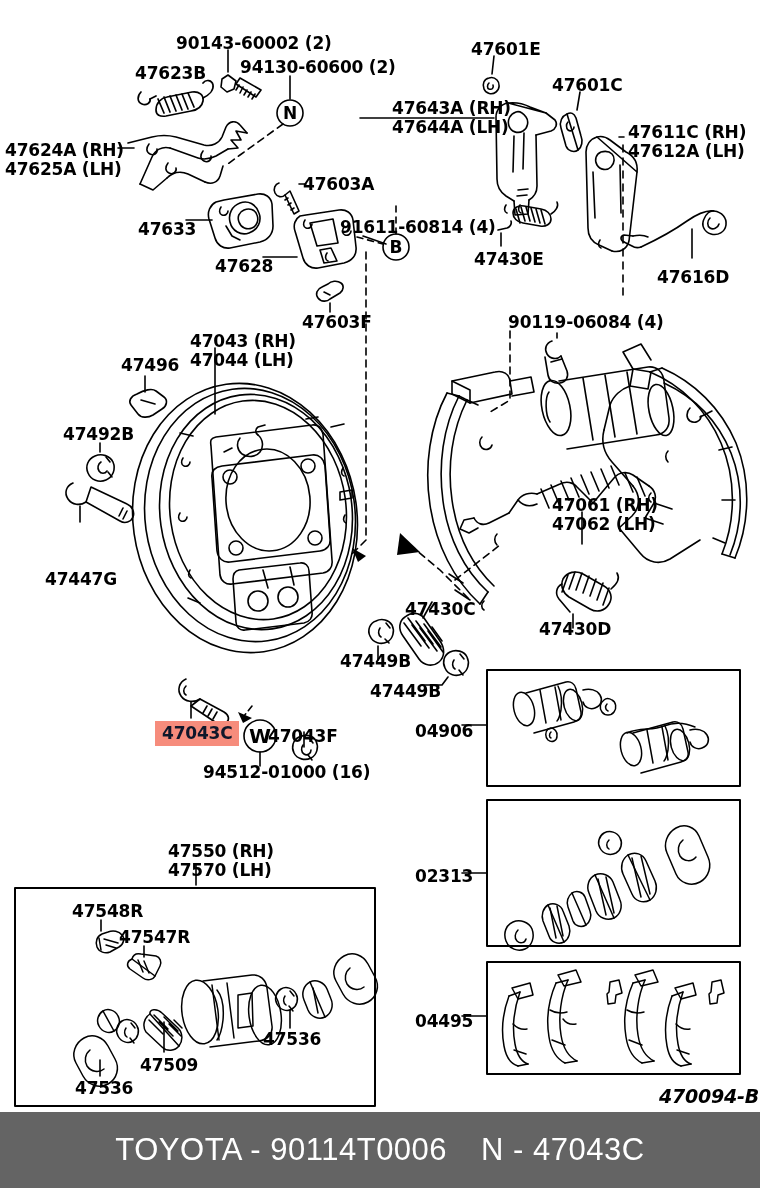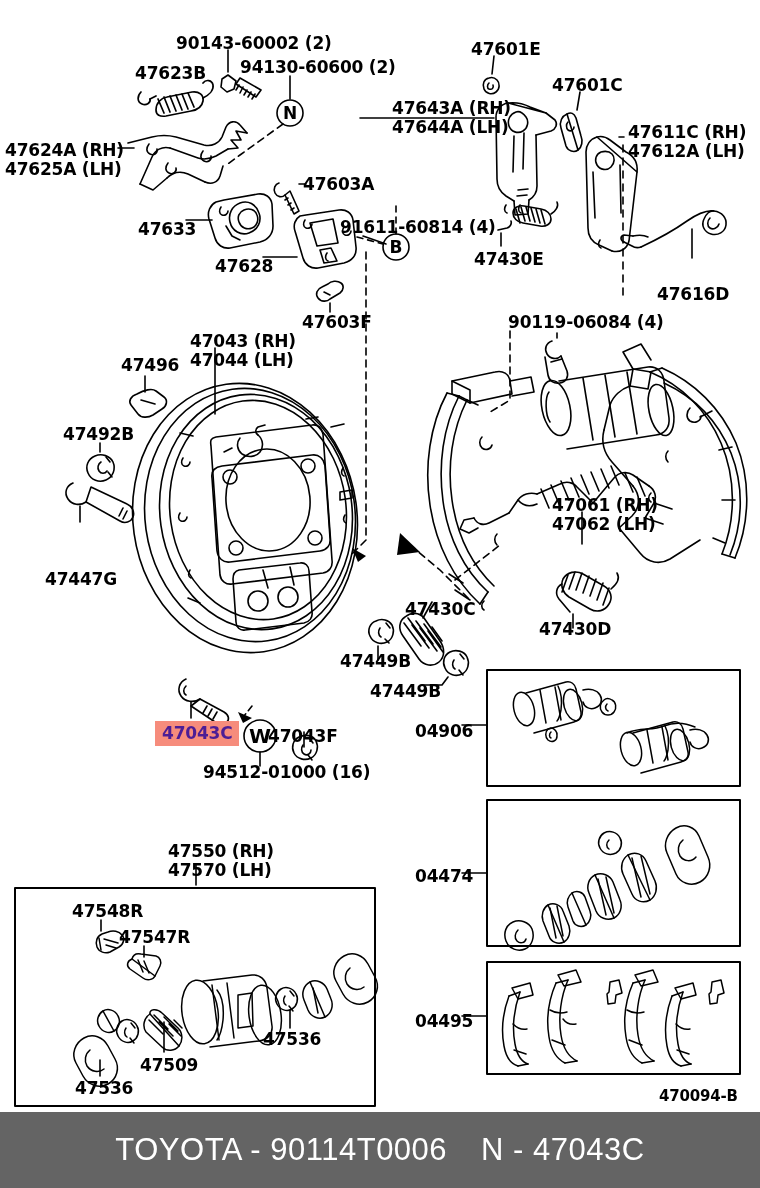--- a/index.html
+++ b/index.html
@@ -32,25 +32,26 @@
     line-height: 18px;
     color: #000000;
     white-space: pre;
     letter-spacing: -0.2px;
   }
   .lbl.two {
     line-height: 19px;
   }
   .lbl.hl {
     background: #f68c7c;
-    color: #4c1d95;
+    color: #0f172a;
     padding: 3px 7px 4px 7px;
   }
   .lbl.code {
-    font-size: 15px;
+    font-size: 19px;
+    font-style: italic;
   }
   #footer-bar {
     position: absolute;
     left: 0;
     top: 1112px;
     width: 760px;
     height: 76px;
     background: #646464;
     display: flex;
     align-items: center;
@@ -550,39 +551,39 @@
       <div class="lbl two" style="left: 392px; top: 99px;">47643A (RH)
 47644A (LH)</div>
       <div class="lbl two" style="left: 628px; top: 123px;">47611C (RH)
 47612A (LH)</div>
       <div class="lbl two" style="left: 5px; top: 141px;">47624A (RH)
 47625A (LH)</div>
       <div class="lbl" style="left: 303px; top: 175px;">47603A</div>
       <div class="lbl" style="left: 138px; top: 220px;">47633</div>
       <div class="lbl" style="left: 340px; top: 218px;">91611-60814 (4)</div>
       <div class="lbl" style="left: 474px; top: 250px;">47430E</div>
-      <div class="lbl" style="left: 657px; top: 268px; margin-top: 17px;">47616D</div>
+      <div class="lbl" style="left: 657px; top: 268px;">47616D</div>
       <div class="lbl" style="left: 215px; top: 257px;">47628</div>
       <div class="lbl" style="left: 302px; top: 313px;">47603F</div>
       <div class="lbl" style="left: 508px; top: 313px;">90119-06084 (4)</div>
       <div class="lbl two" style="left: 190px; top: 332px;">47043 (RH)
 47044 (LH)</div>
       <div class="lbl" style="left: 121px; top: 356px;">47496</div>
       <div class="lbl" style="left: 63px; top: 425px;">47492B</div>
       <div class="lbl" style="left: 45px; top: 530px; margin-top: 40px;">47447G</div>
       <div class="lbl two" style="left: 552px; top: 496px;">47061 (RH)
 47062 (LH)</div>
       <div class="lbl" style="left: 405px; top: 600px;">47430C</div>
       <div class="lbl" style="left: 539px; top: 620px;">47430D</div>
       <div class="lbl" style="left: 340px; top: 652px;">47449B</div>
       <div class="lbl" style="left: 370px; top: 682px;">47449B</div>
       <div class="lbl" style="left: 268px; top: 727px;">47043F</div>
       <div class="lbl" style="left: 203px; top: 763px;">94512-01000 (16)</div>
       <div class="lbl" style="left: 415px; top: 722px;">04906</div>
-      <div class="lbl" style="left: 415px; top: 867px;">04474</div>
+      <div class="lbl" style="left: 415px; top: 867px;">02313</div>
       <div class="lbl" style="left: 415px; top: 1012px;">04495</div>
       <div class="lbl two" style="left: 168px; top: 842px;">47550 (RH)
 47570 (LH)</div>
       <div class="lbl" style="left: 72px; top: 902px;">47548R</div>
       <div class="lbl" style="left: 119px; top: 928px;">47547R</div>
       <div class="lbl" style="left: 263px; top: 1030px;">47536</div>
       <div class="lbl" style="left: 140px; top: 1056px;">47509</div>
       <div class="lbl" style="left: 75px; top: 1079px;">47536</div>
     </div>
 

